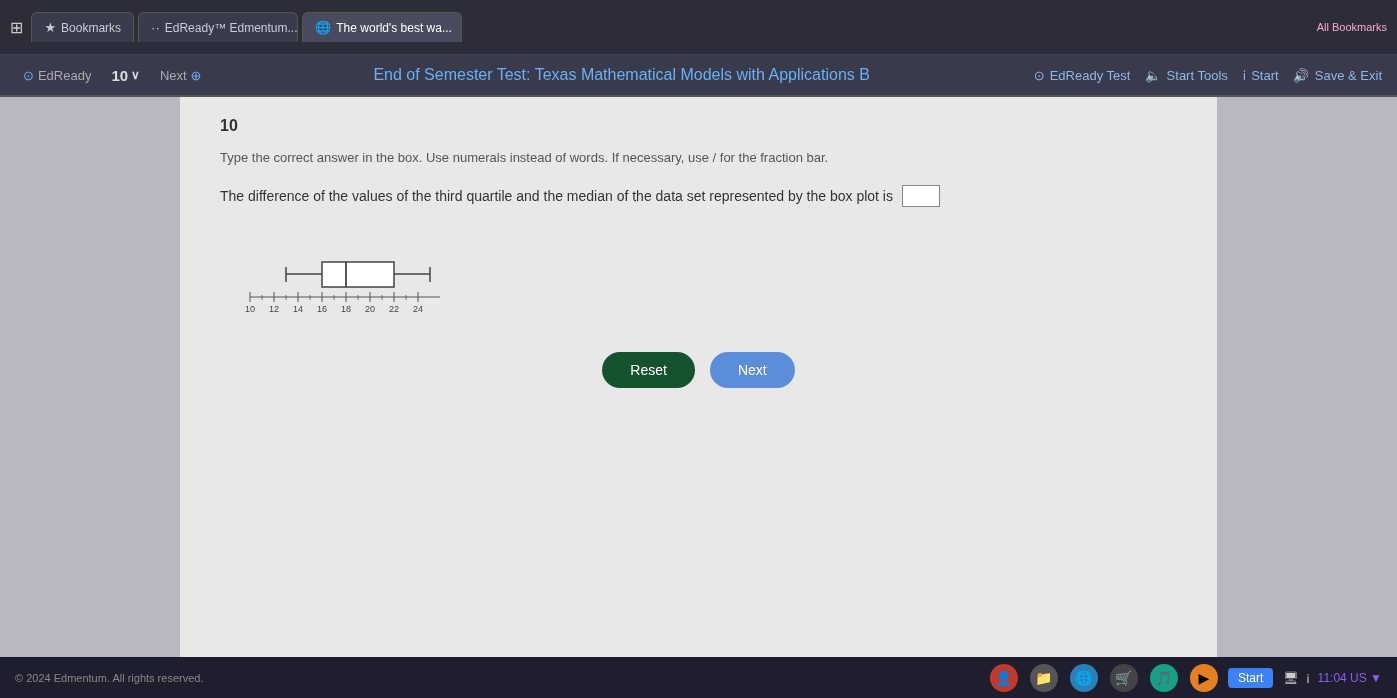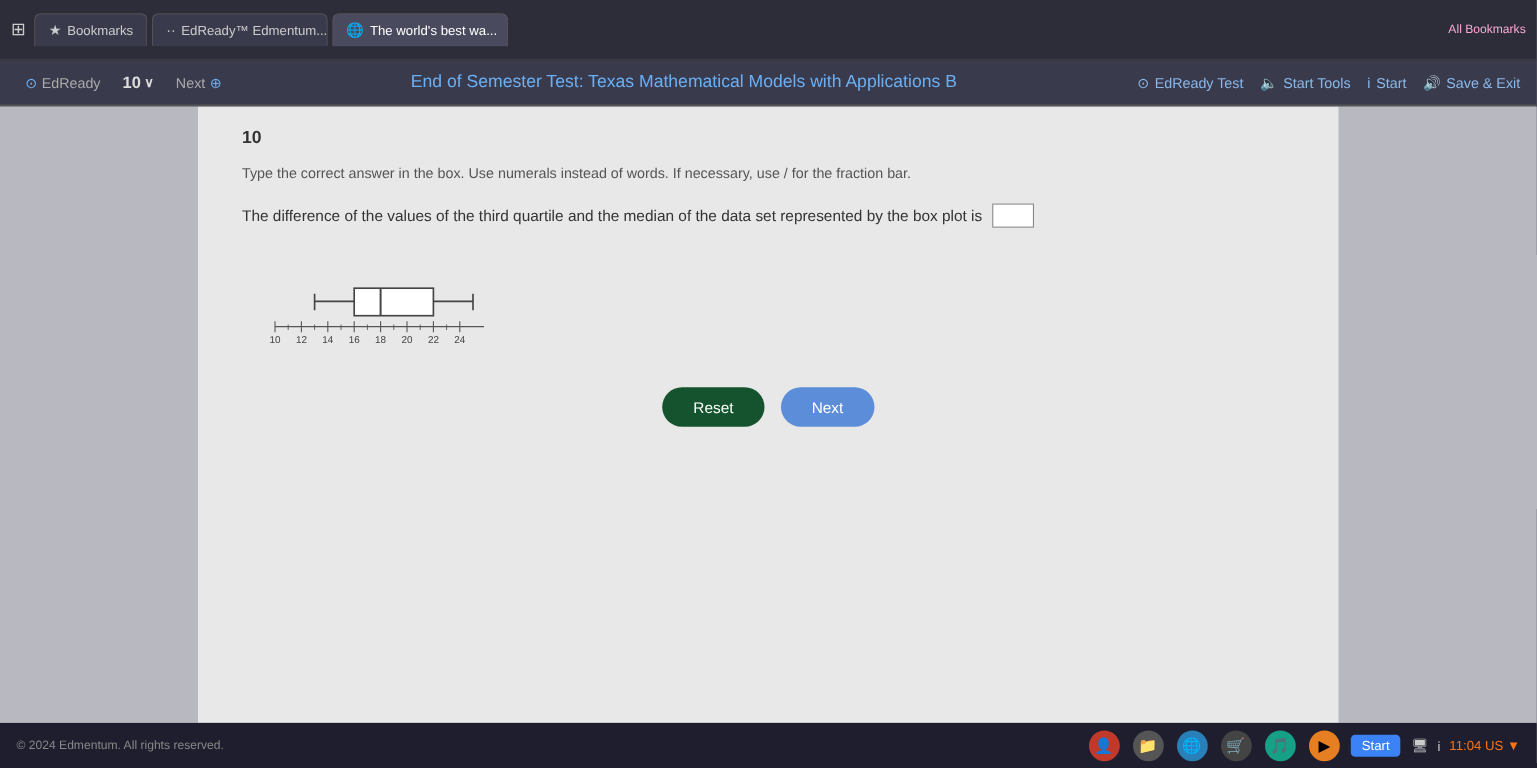--- a/index.html
+++ b/index.html
@@ -224,21 +224,21 @@
 
     .system-tray {
       display: flex;
       align-items: center;
       gap: 8px;
       color: #ccc;
       font-size: 12px;
     }
 
     .clock {
-      color: #f97316;
+      color: #8b5cf6;
       font-size: 12px;
     }
 
     .answer-input {
       width: 38px;
       height: 22px;
       border: 1.5px solid #888;
       background: #fff;
       font-size: 13px;
       text-align: center;

